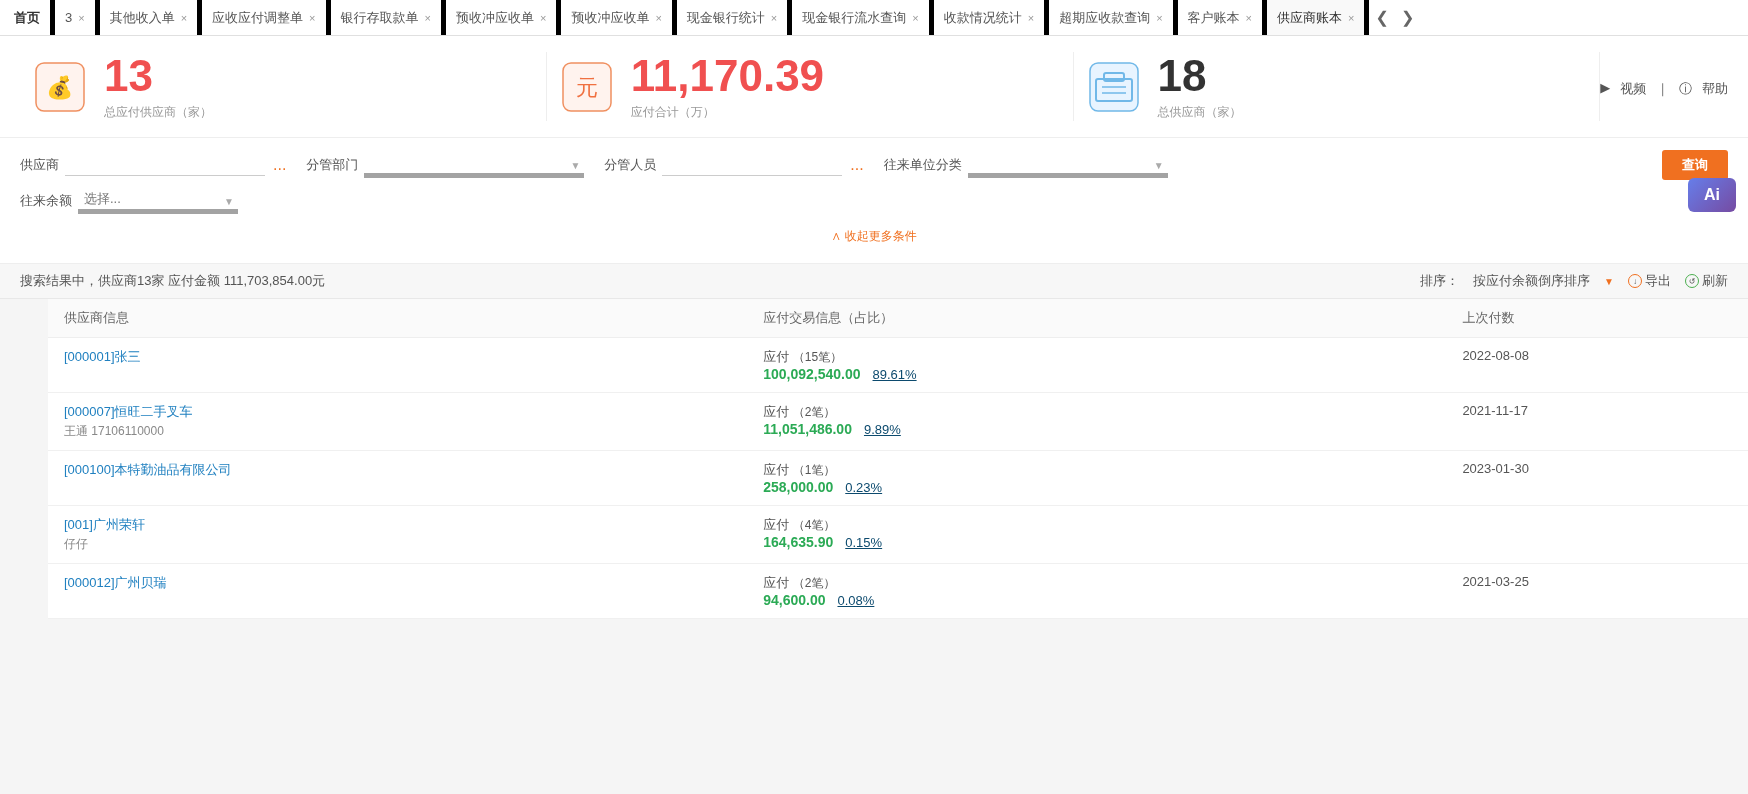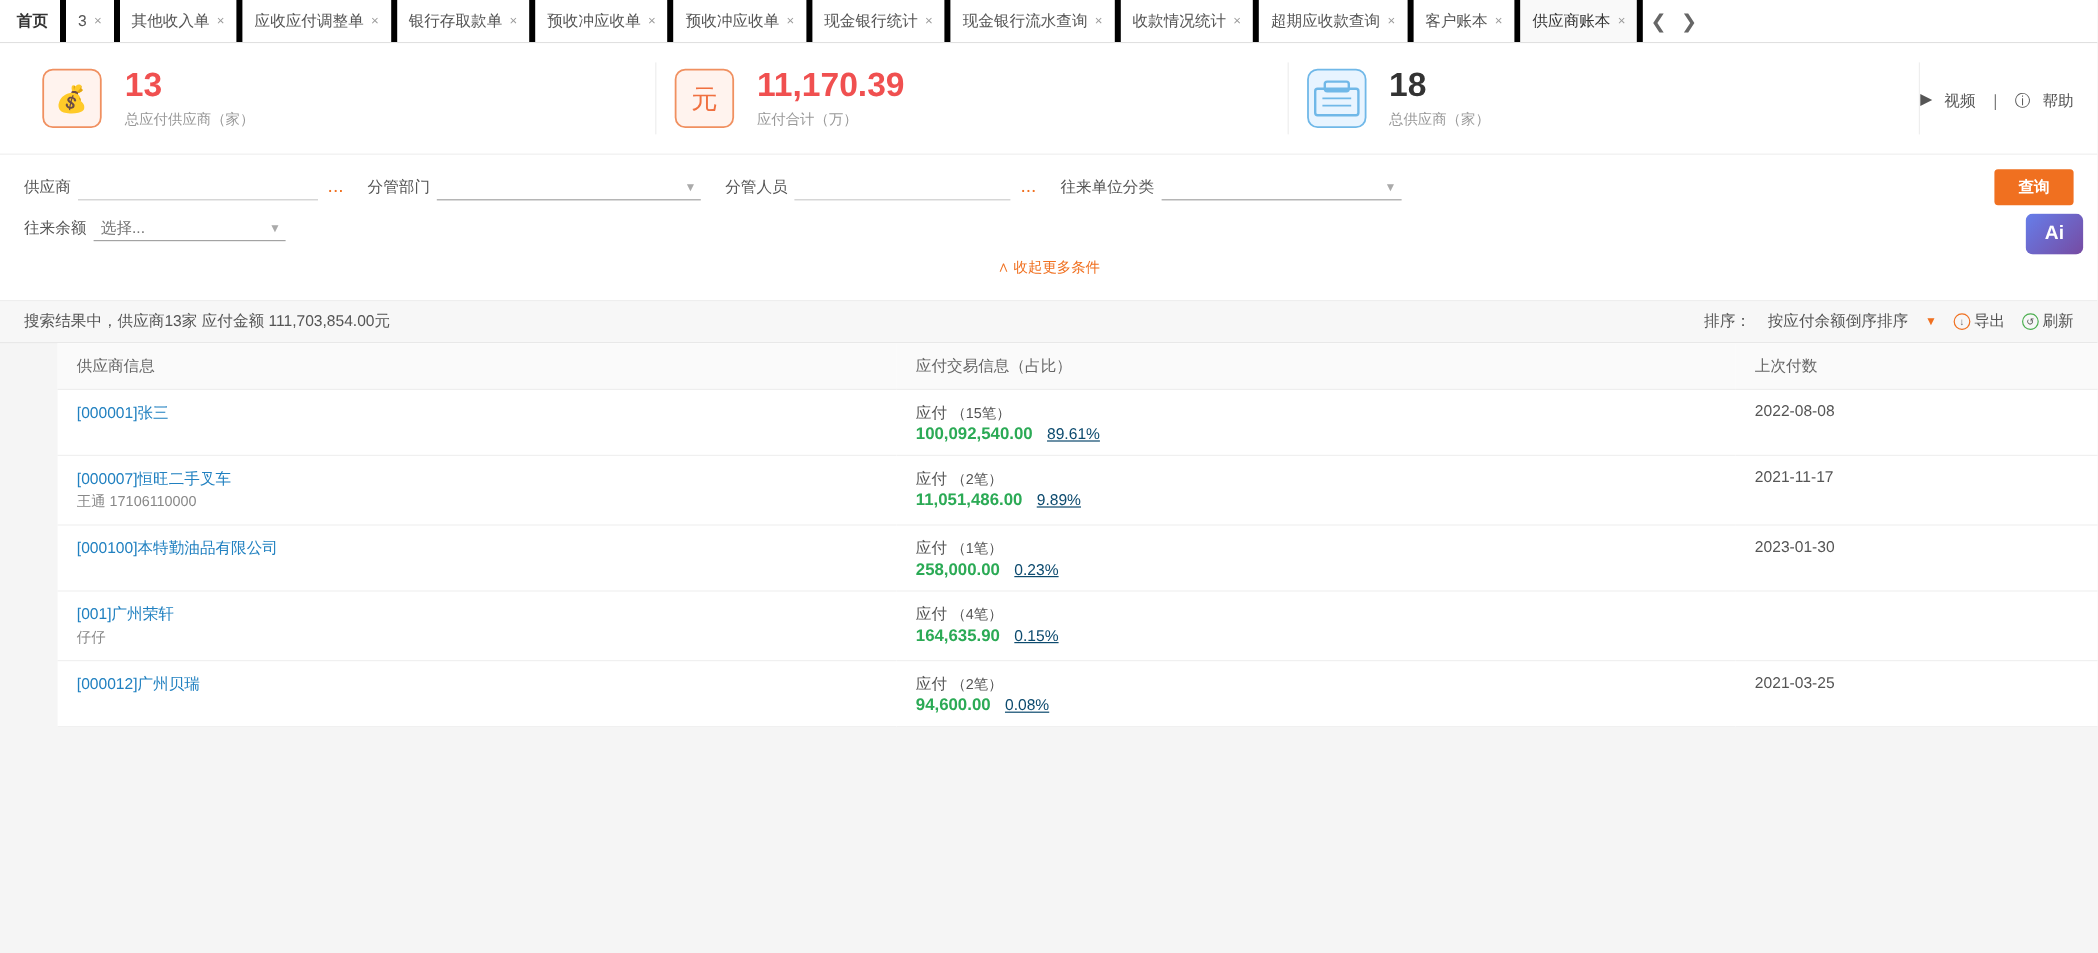--- a/index.html
+++ b/index.html
@@ -25,40 +25,40 @@
       display: flex; background: #fff; padding: 16px 20px; border-bottom: 1px solid #eee;
       align-items: center; gap: 0;
     }
     .summary-block {
       display: flex; align-items: center; gap: 14px; flex: 1; border-right: 1px solid #eee;
       padding: 0 30px 0 10px;
     }
     .summary-block:last-child { border-right: none; }
     .summary-icon { width: 60px; height: 60px; display: flex; align-items: center; justify-content: center; }
     .summary-icon svg { width: 56px; height: 56px; }
-    .summary-text .big-num { font-size: 28px; font-weight: bold; color: #f05050; line-height: 1.1; }
+    .summary-text .big-num { font-size: 44px; font-weight: bold; color: #f05050; line-height: 1.1; }
     .summary-text .big-num.dark { color: #333; }
     .summary-text .sub-label { font-size: 12px; color: #999; margin-top: 4px; }
     .top-right-links { margin-left: auto; display: flex; gap: 10px; font-size: 13px; color: #555; align-items: flex-start; padding-top: 4px; }
     .top-right-links span { cursor: pointer; color: #555; }
     .divider-v { color: #ccc; }
 
     
     .filter-area {
       background: #fff; padding: 12px 20px; border-bottom: 1px solid #eee;
     }
     .filter-row { display: flex; align-items: center; gap: 20px; margin-bottom: 8px; }
     .filter-item { display: flex; align-items: center; gap: 6px; }
     .filter-label { color: #555; font-size: 13px; white-space: nowrap; }
     .filter-input {
       border: none; border-bottom: 1px solid #ccc; padding: 3px 6px; font-size: 13px;
       color: #333; outline: none; width: 180px; background: transparent;
     }
     .filter-select {
-      border: none; border-bottom: 1px solid #a3a3a3; padding: 3px 6px; font-size: 13px;
+      border: none; border-bottom: 5px solid #a3a3a3; padding: 3px 6px; font-size: 13px;
       color: #333; width: 220px; background: transparent; outline: none; cursor: pointer;
     }
     .filter-select-wrap { position: relative; display: inline-flex; align-items: center; }
     .filter-select-wrap .chevron { position: absolute; right: 4px; color: #aaa; pointer-events: none; font-size: 10px; }
     .filter-dots { color: #f07020; cursor: pointer; margin-left: 2px; font-size: 16px; }
     .btn-query {
       background: #f07020; color: #fff; border: none; padding: 6px 20px; border-radius: 3px;
       cursor: pointer; font-size: 13px; font-weight: bold; margin-left: auto;
     }
     .collapse-bar {

